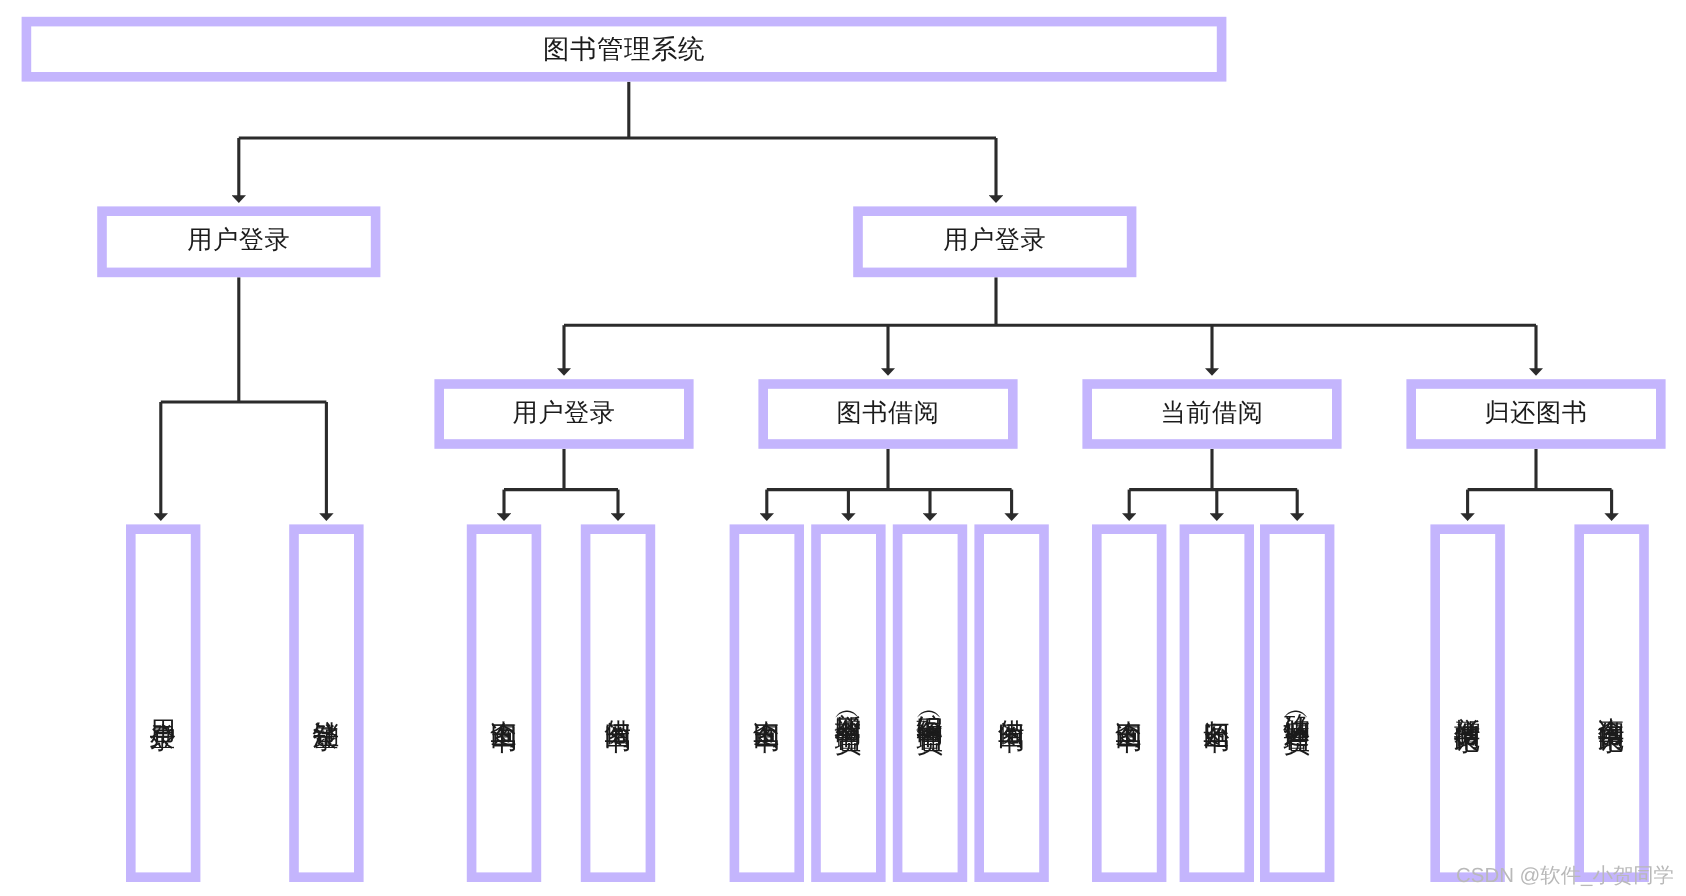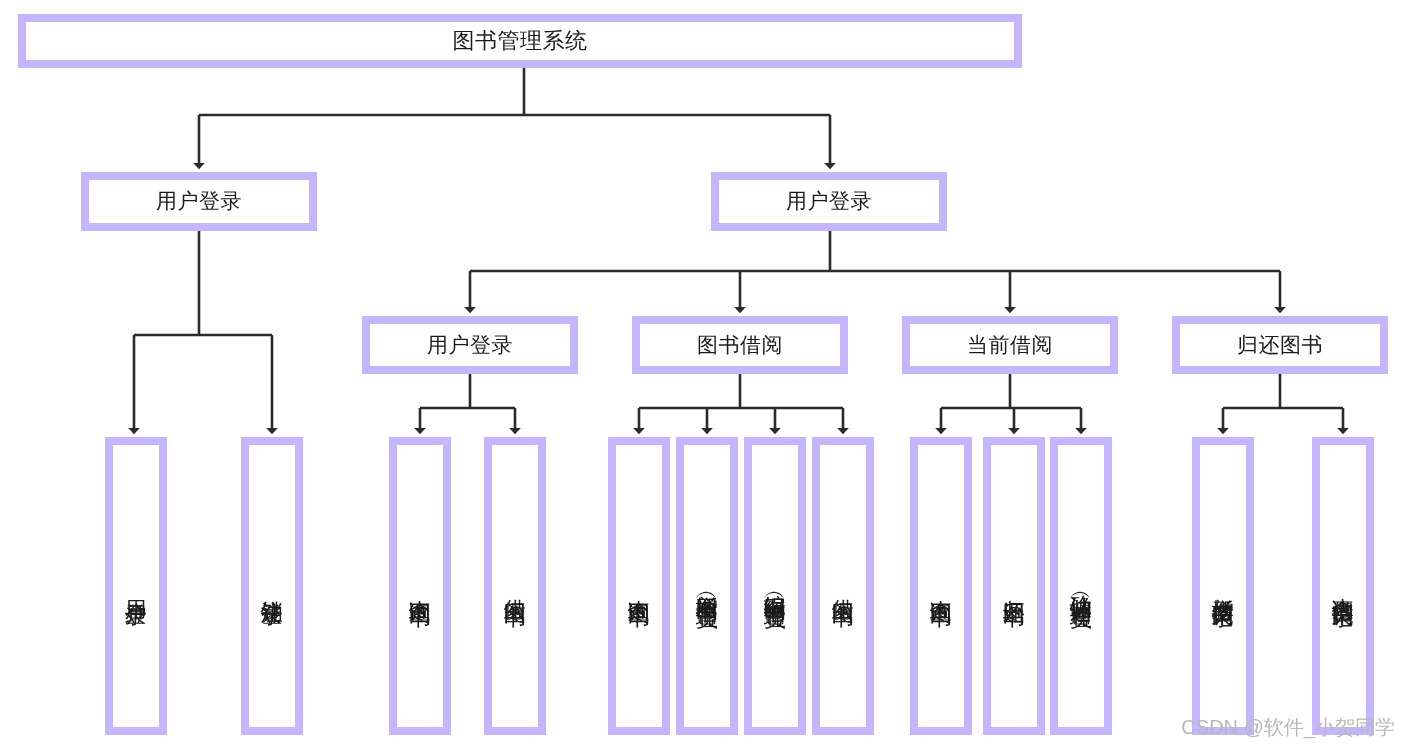--- a/index.html
+++ b/index.html
@@ -60,21 +60,21 @@
     font-size: 22px;
     line-height: 1.06;
     letter-spacing: 2px;
     white-space: nowrap;
     max-height: 270px;
   }
   .watermark {
     position: absolute;
     right: 10px;
     bottom: 6px;
-    font-size: 20px;
+    font-size: 17px;
     color: #b9b9b9;
     z-index: 5;
     white-space: nowrap;
   }
 </style>
 </head>
 <body>
 
 <div id="canvas">
 

